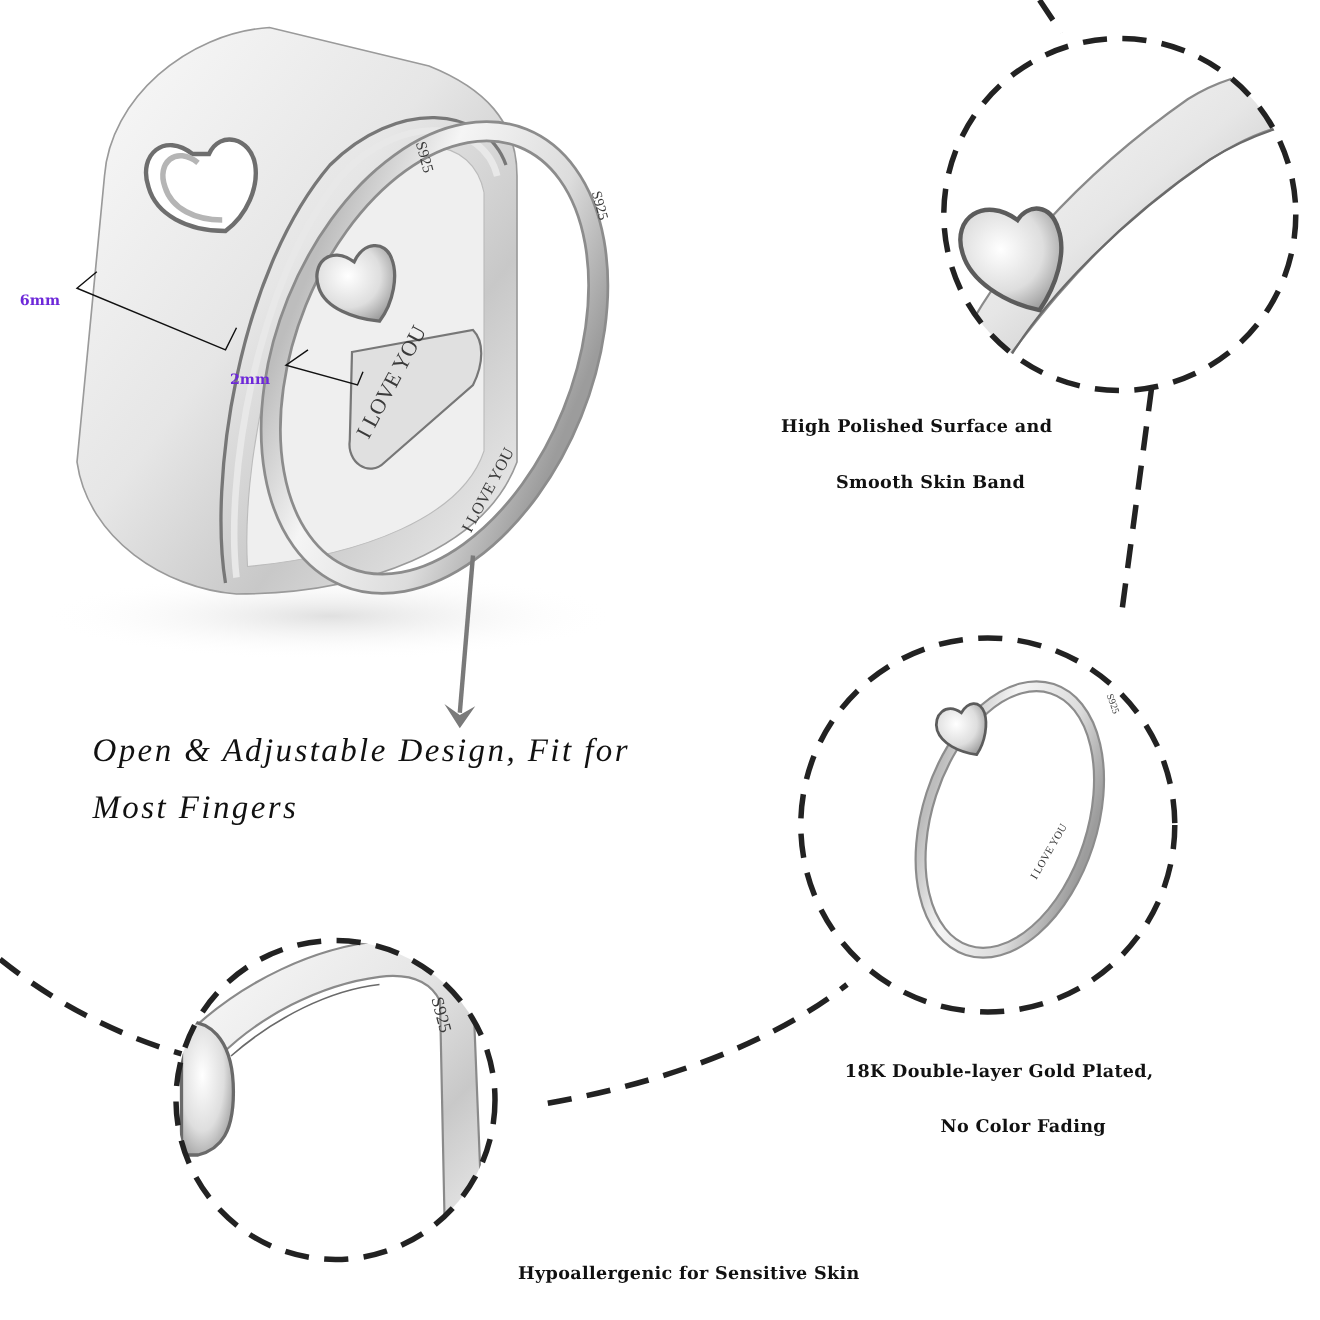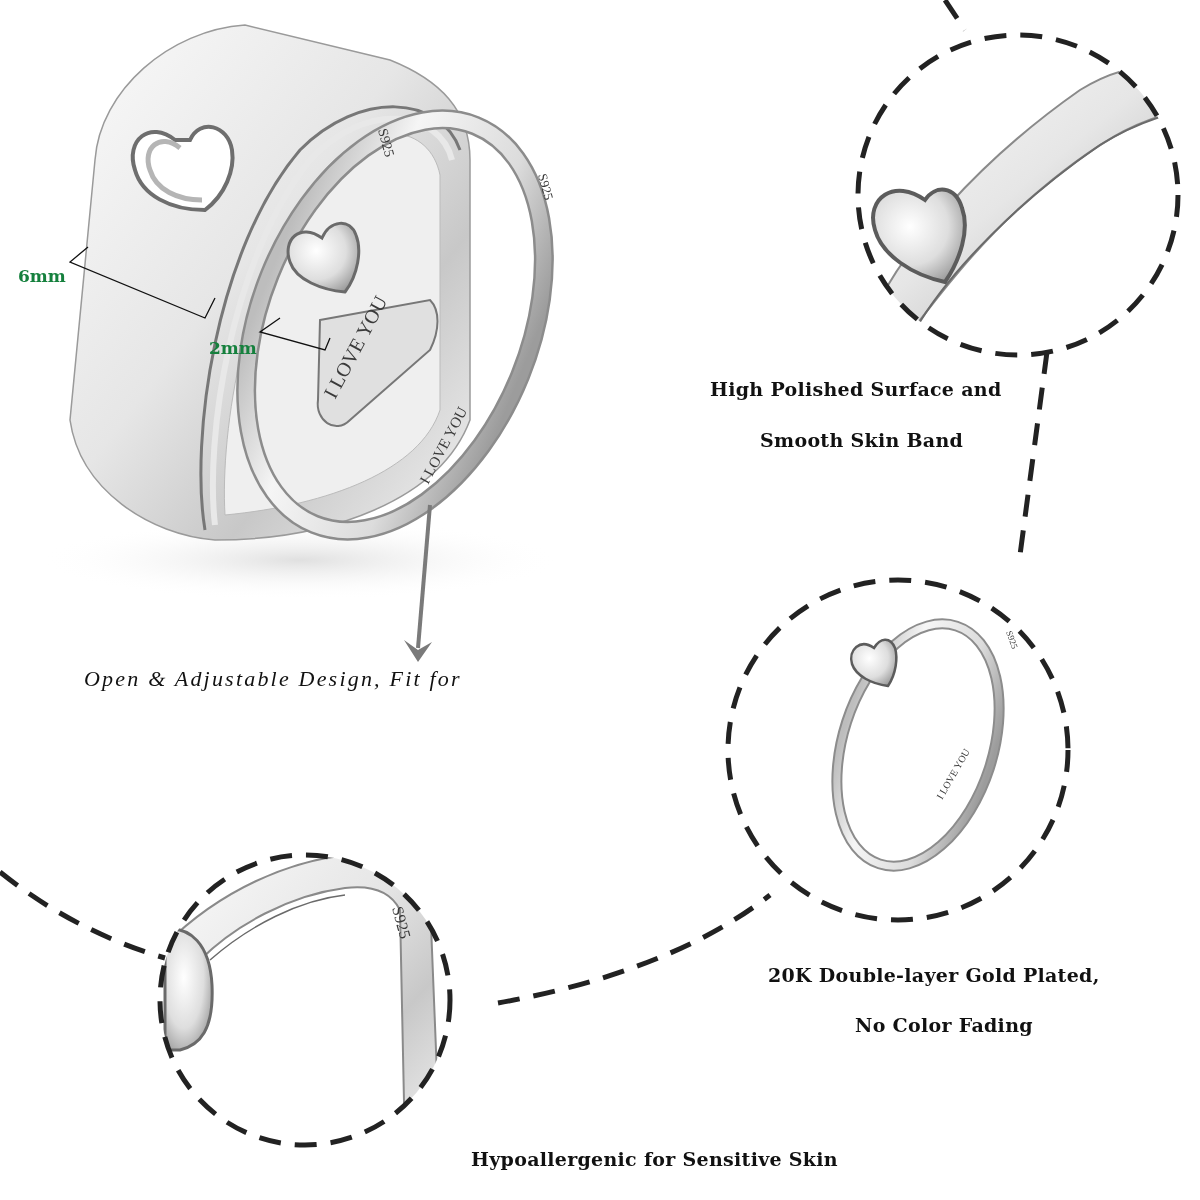--- a/index.html
+++ b/index.html
@@ -1,20 +1,20 @@
 <!DOCTYPE html>
 <html><head>
 <meta charset="utf-8">
 <style>
   html, body { margin:0; padding:0; background:#ffffff; }
   body { width:1200px; height:1200px; position:relative; overflow:hidden; font-family:"DejaVu Serif", serif; }
   .canvas { position:absolute; left:0; top:0; width:1200px; height:1200px; }
-  .label-bold { position:absolute; font-family:"DejaVu Serif", serif; font-weight:bold; color:#111; font-size:19px; white-space:nowrap; letter-spacing:0.3px; }
-  .label-dim { position:absolute; font-family:"DejaVu Serif", serif; font-weight:bold; color:#15803d; font-size:17px; }
-  .label-italic { position:absolute; font-family:"Liberation Serif", serif; font-style:italic; color:#111; font-size:22px; letter-spacing:2.2px; white-space:nowrap; }
+  .label-bold { position:absolute; font-family:"DejaVu Serif", serif; font-weight:bold; color:#111; font-size:16px; white-space:nowrap; letter-spacing:0.3px; }
+  .label-dim { position:absolute; font-family:"DejaVu Serif", serif; font-weight:bold; color:#6d28d9; font-size:13px; }
+  .label-italic { position:absolute; font-family:"Liberation Serif", serif; font-style:italic; color:#111; font-size:30px; letter-spacing:2.2px; white-space:nowrap; }
   svg text.engrave { font-family:"Liberation Serif", serif; fill:#3a3a3a; }
 </style>
 </head>
 <body>
 
 <div class="canvas">
 
   <svg width="1200" height="1200" viewBox="0 0 1200 1200" style="position:absolute;left:0;top:0">
     <defs>
       <linearGradient id="silverA" x1="0" y1="0" x2="1" y2="1">
@@ -112,21 +112,22 @@
         <text class="engrave" x="0" y="0" font-size="16" transform="translate(392,908) rotate(75)">S925</text>
       </g>
       <circle cx="305" cy="1000" r="145" fill="none" stroke="#222" stroke-width="5" stroke-dasharray="22 14"></circle>
     </g>
   </svg>
 
   <div class="label-dim" style="left:18px;top:266px;">6mm</div>
   <div class="label-dim" style="left:209px;top:338px;text-align:right;">2mm</div>
 
   <div class="label-italic" style="left:84px;top:666px;">Open &amp; Adjustable Design, Fit for</div>
+  <div class="label-italic" style="left:84px;top:718px;">Most Fingers</div>
 
   <div class="label-bold" style="left:710px;top:378px;">High Polished Surface and</div>
   <div class="label-bold" style="left:760px;top:429px;">Smooth Skin Band</div>
 
-  <div class="label-bold" style="left:768px;top:964px;">20K Double-layer Gold Plated,</div>
+  <div class="label-bold" style="left:768px;top:964px;">18K Double-layer Gold Plated,</div>
   <div class="label-bold" style="left:855px;top:1014px;">No Color Fading</div>
 
   <div class="label-bold" style="left:471px;top:1148px;">Hypoallergenic for Sensitive Skin</div>
 </div>
 
 </body></html>

